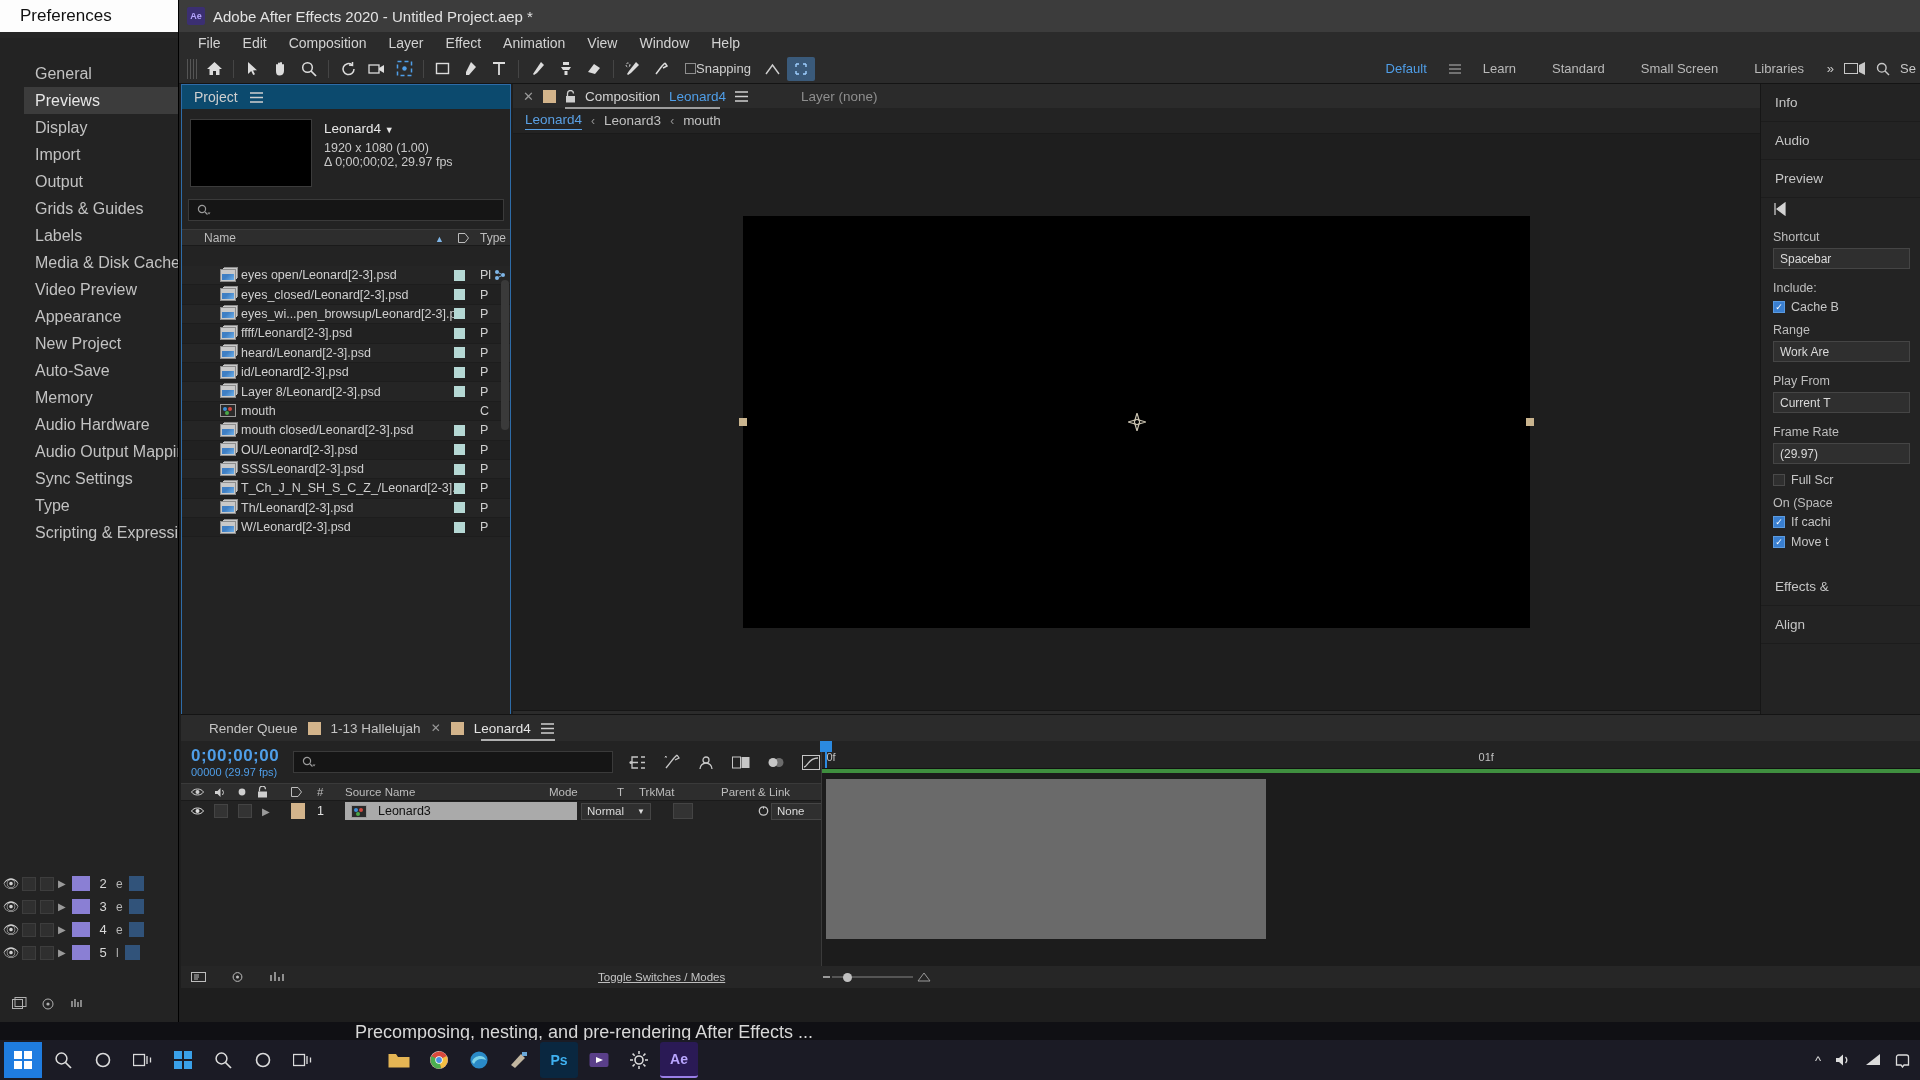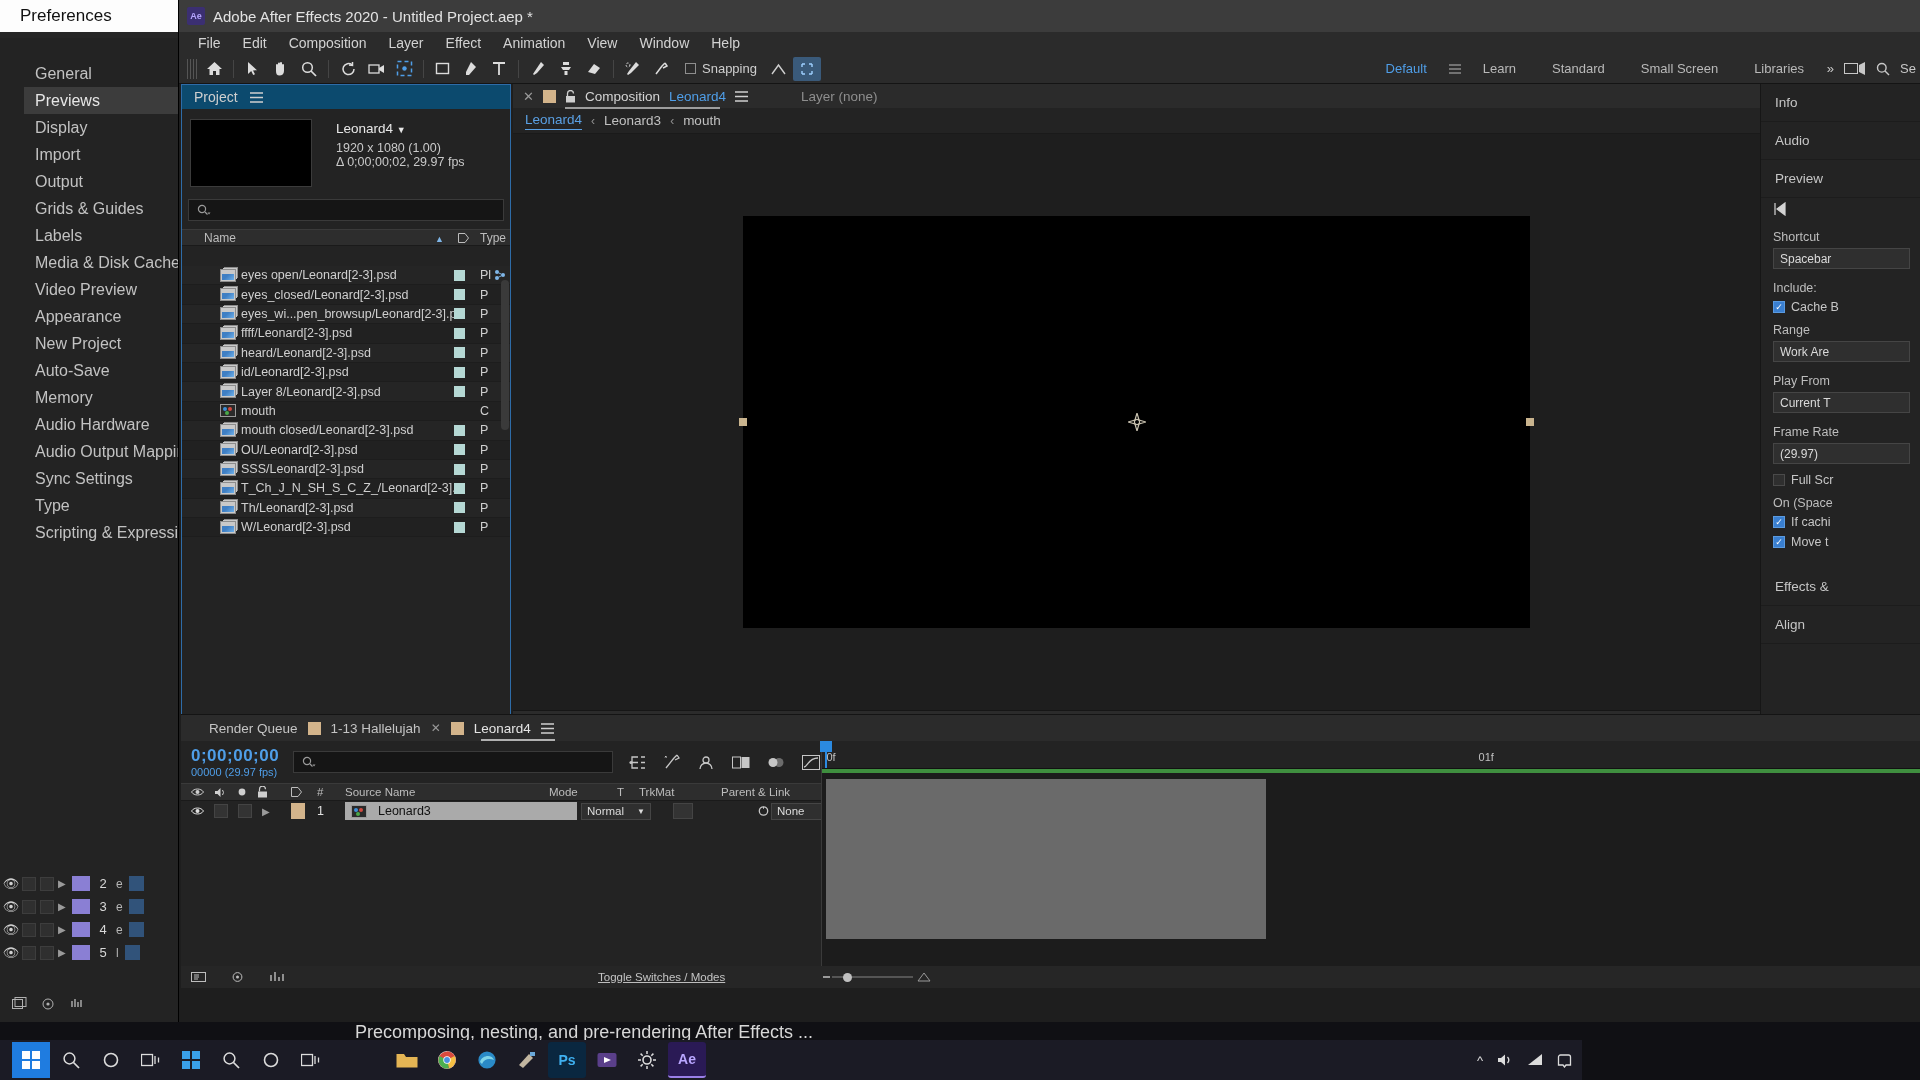--- a/index.html
+++ b/index.html
@@ -46,36 +46,36 @@
     padding-left:8px; gap:0px; }
   .ae-menu span { padding:0 11px; font-size:14px; color:#d2d2d2; line-height:22px; }
 
   .ae-toolbar { height:30px; background:#2b2b2b; display:flex; align-items:center;
     border-bottom:1px solid #141414; position:relative; }
   .tb-grip { width:10px; height:20px; margin:0 3px 0 8px;
     background:repeating-linear-gradient(to right,#555 0 1px,transparent 1px 3px); }
   .tb-ico { width:28px; height:24px; display:flex; align-items:center; justify-content:center;
     color:#dcdcdc; }
   .tb-sep { width:1px; height:18px; background:#454545; margin:0 5px; }
-  .tb-snap { display:flex; align-items:center; gap:6px; color:#cfcfcf; font-size:13px; margin-left:10px; }
+  .tb-snap { display:flex; align-items:center; color:#cfcfcf; font-size:13px; margin-left:10px; }
   .chk { width:11px; height:11px; border:1px solid #8e8e8e; display:inline-block; }
   .ws-tabs { position:absolute; right:98px; display:flex; align-items:center; gap:0; }
   .ws-tabs span { font-size:13px; color:#b9b9b9; padding:0 18px; }
   .ws-tabs span.active { color:#4f9ee8; }
   .ws-right { position:absolute; right:4px; display:flex; align-items:center; gap:10px; color:#c8c8c8; font-size:13px; }
 
   
   .ws { position:absolute; top:84px; left:0; right:0; bottom:0; }
 
   
   .project { position:absolute; left:2px; top:0; width:330px; bottom:280px;
     background:#232323; border:1px solid #2e6ca8; }
   .panel-tabrow { height:24px; background:#0c4a6e; display:flex; align-items:center;
     padding-left:12px; gap:12px; color:#cfcfcf; font-size:14px; }
-  .proj-top { display:flex; padding:10px 8px 4px 8px; gap:24px; }
+  .proj-top { display:flex; padding:10px 8px 4px 8px; gap:12px; }
   .proj-thumb { width:122px; height:68px; background:#000; border:1px solid #3b3b3b; }
   .proj-meta { font-size:12.5px; color:#c9c9c9; line-height:1.15; padding-top:2px; }
   .proj-meta .nm { font-size:13.5px; color:#e8e8e8; margin-bottom:4px; }
   .proj-search { margin:8px 6px 0 6px; height:22px; background:#151515; border:1px solid #3a3a3a;
     display:flex; align-items:center; padding-left:8px; color:#9a9a9a; font-size:12px; }
   .col-head { margin-top:8px; height:17px; background:#2d2d2d; display:flex; align-items:center;
     font-size:12px; color:#bdbdbd; border-top:1px solid #3a3a3a; border-bottom:1px solid #1a1a1a; }
   .col-name { flex:1; padding-left:22px; position:relative; }
   .col-sortarrow { position:absolute; right:10px; top:3px; color:#7fb6e8; font-size:9px; }
   .col-tag { width:26px; }
@@ -194,22 +194,22 @@
     display:flex; align-items:center; }
   .tl-zoomslider .track { flex:1; height:2px; background:#555; }
   .tl-zoomslider .knob { width:9px; height:9px; background:#c0c0c0; border-radius:50%;
     position:absolute; left:22px; }
 
   
   #browserstrip { position:absolute; left:355px; top:1022px; height:32px; width:900px;
     color:#d8d8d8; font-size:18px; }
 
   
-  #taskbar { position:absolute; left:0; bottom:0; width:1582px; height:40px; background:#1b1b25;
-    display:flex; align-items:center; padding-left:12px; gap:2px; }
+  #taskbar { position:absolute; left:0; bottom:0; width:1920px; height:40px; background:#1b1b25;
+    display:flex; align-items:center; padding-left:4px; gap:2px; }
   .tbtn { width:38px; height:36px; display:flex; align-items:center; justify-content:center; }
   .tbtn.win { background:#1f7ce0; }
   .tb-right { position:absolute; right:10px; display:flex; align-items:center; gap:14px;
     color:#dcdcdc; font-size:13px; }
   svg { display:block; }
 </style>
 </head>
 <body>
 
 <div id="desktop"></div>

